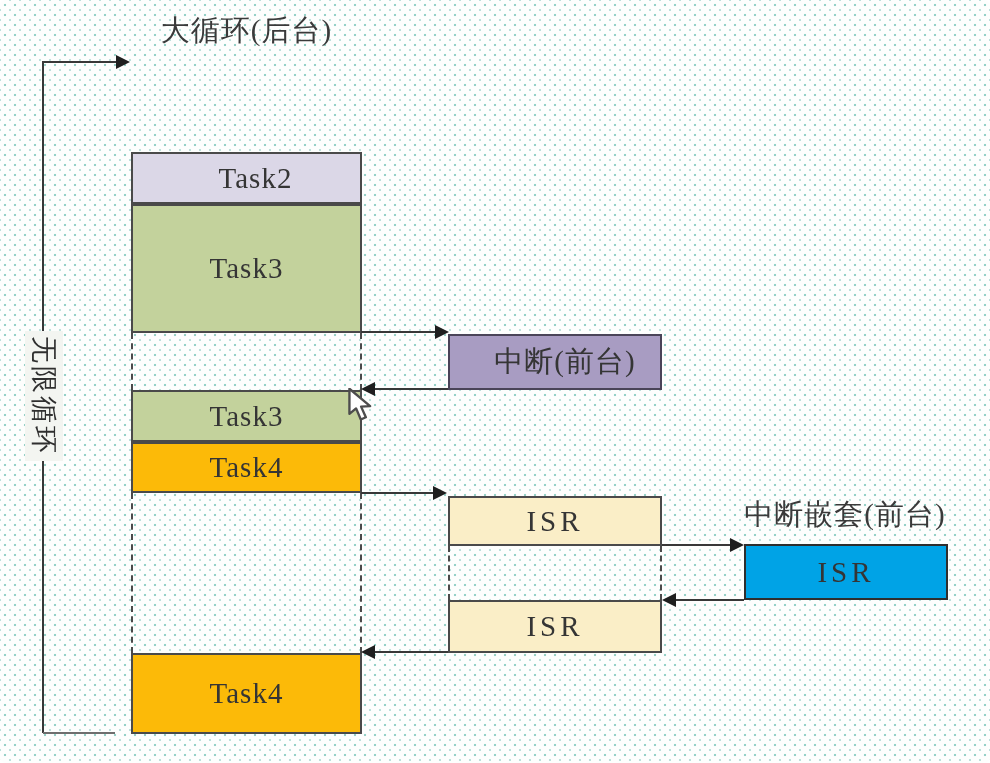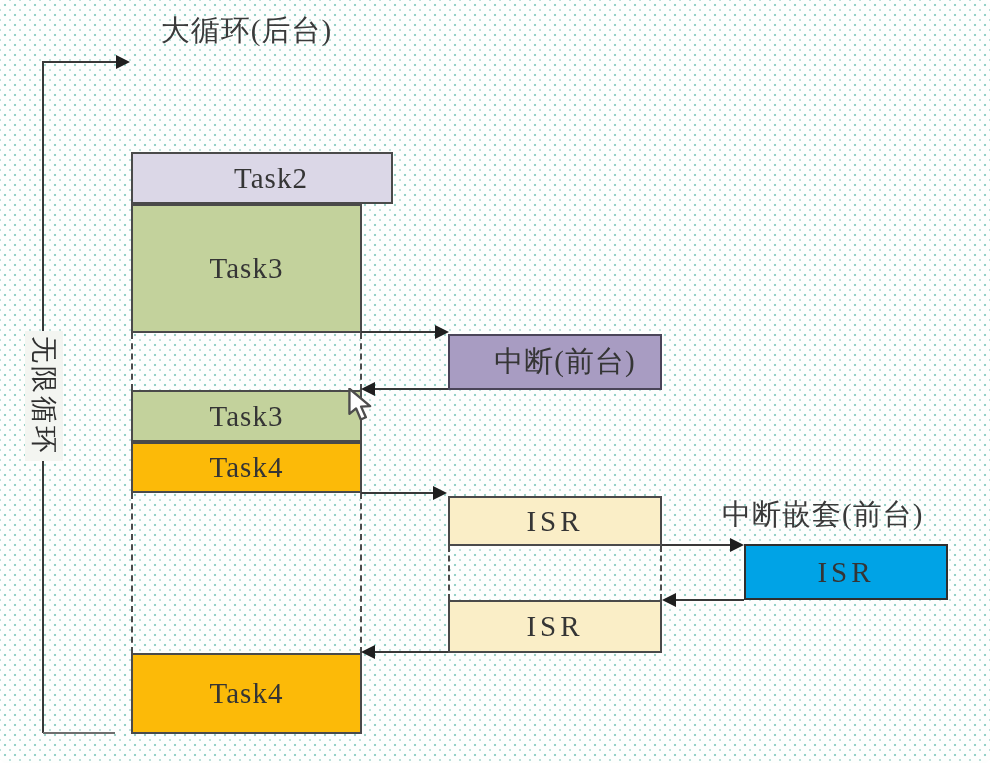--- a/index.html
+++ b/index.html
@@ -63,21 +63,21 @@
 <div class="canvas">
 
   <div class="caption" style="left:131px;top:11px;width:231px;text-align:center;">大循环(后台)</div>
 
   <div class="vline" style="left:42px;top:61px;height:672px;"></div>
   <div class="hline" style="left:42px;top:61px;width:76px;"></div>
   <div class="tri-r" style="left:116px;top:55px;"></div>
   <div class="hline" style="left:43px;top:732px;width:72px;background:#6e6e6e;"></div>
   <div class="vcaption" style="left:44px;top:396px;">无限循环</div>
 
-  <div class="blk" style="left: 131px; top: 152px; width: 262px; height: 52px; background-color: rgb(219, 215, 231); padding-left: 18px;">
+  <div class="blk" style="left: 131px; top: 152px; width: 231px; height: 52px; background-color: rgb(219, 215, 231); padding-left: 18px;">
     <span>Task2</span>
   </div>
   <div class="blk" style="left: 131px; top: 204px; width: 231px; height: 129px; background-color: rgb(195, 210, 156);">
     <span>Task3</span>
   </div>
   <div class="gap" style="left:131px;top:333px;width:231px;height:57px;"></div>
   <div class="blk" style="left: 131px; top: 390px; width: 231px; height: 52px; background-color: rgb(195, 210, 156);">
     <span>Task3</span>
   </div>
   <div class="blk" style="left: 131px; top: 442px; width: 231px; height: 51px; background-color: rgb(252, 186, 8);">
@@ -105,21 +105,21 @@
   <div class="blk" style="left: 448px; top: 600px; width: 214px; height: 53px; background-color: rgb(250, 238, 199);">
     <span class="isr-text">ISR</span>
   </div>
 
   <div class="hline" style="left:361px;top:492px;width:74px;"></div>
   <div class="tri-r" style="left:433px;top:486px;"></div>
 
   <div class="hline" style="left:374px;top:651px;width:74px;"></div>
   <div class="tri-l" style="left:361px;top:645px;"></div>
 
-  <div class="caption" style="left:722px;top:495px;width:246px;text-align:left;">中断嵌套(前台)</div>
+  <div class="caption" style="left:722px;top:495px;width:246px;text-align:center;">中断嵌套(前台)</div>
 
   <div class="blk" style="left: 744px; top: 544px; width: 204px; height: 56px; border-color: rgb(46, 46, 46); background-color: rgb(0, 163, 230);">
     <span class="isr-text">ISR</span>
   </div>
 
   <div class="hline" style="left:662px;top:544px;width:70px;"></div>
   <div class="tri-r" style="left:730px;top:538px;"></div>
 
   <div class="hline" style="left:676px;top:599px;width:68px;"></div>
   <div class="tri-l" style="left:662px;top:593px;"></div>

